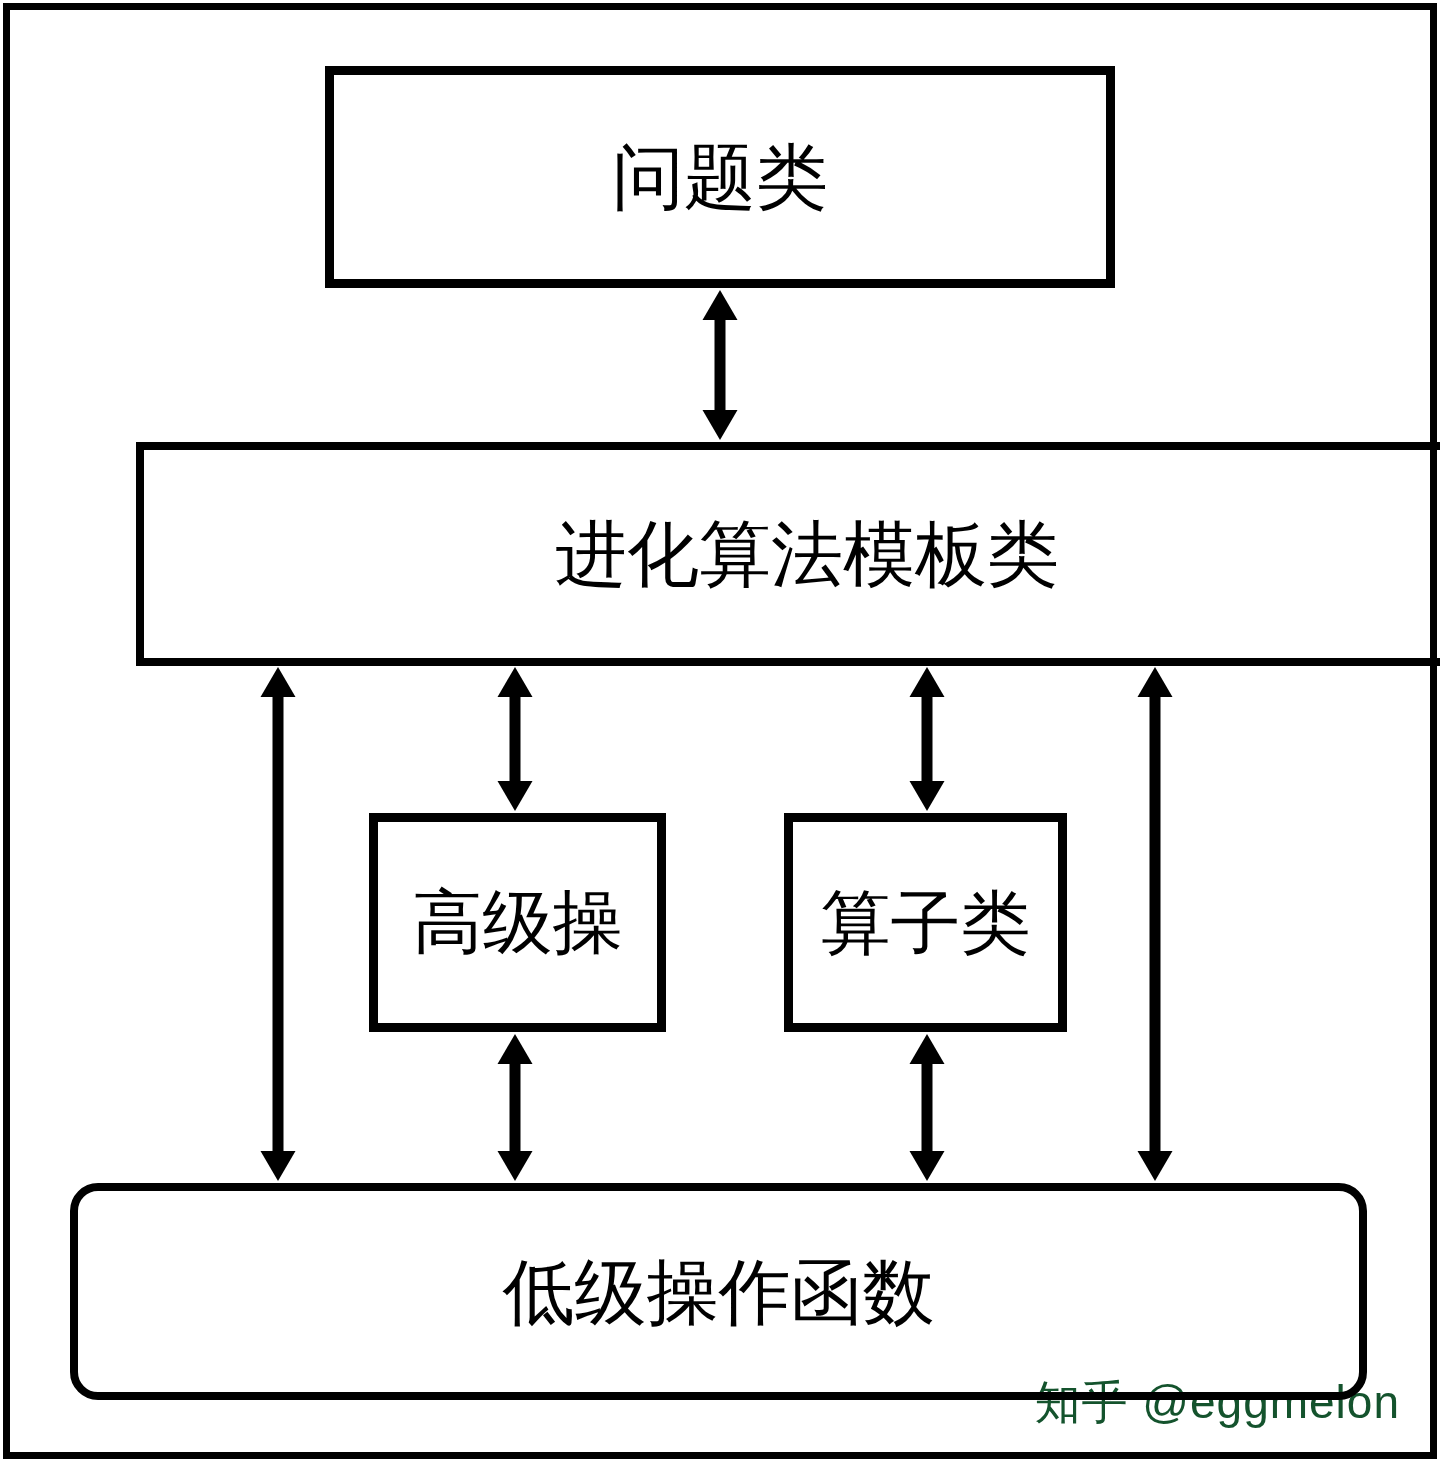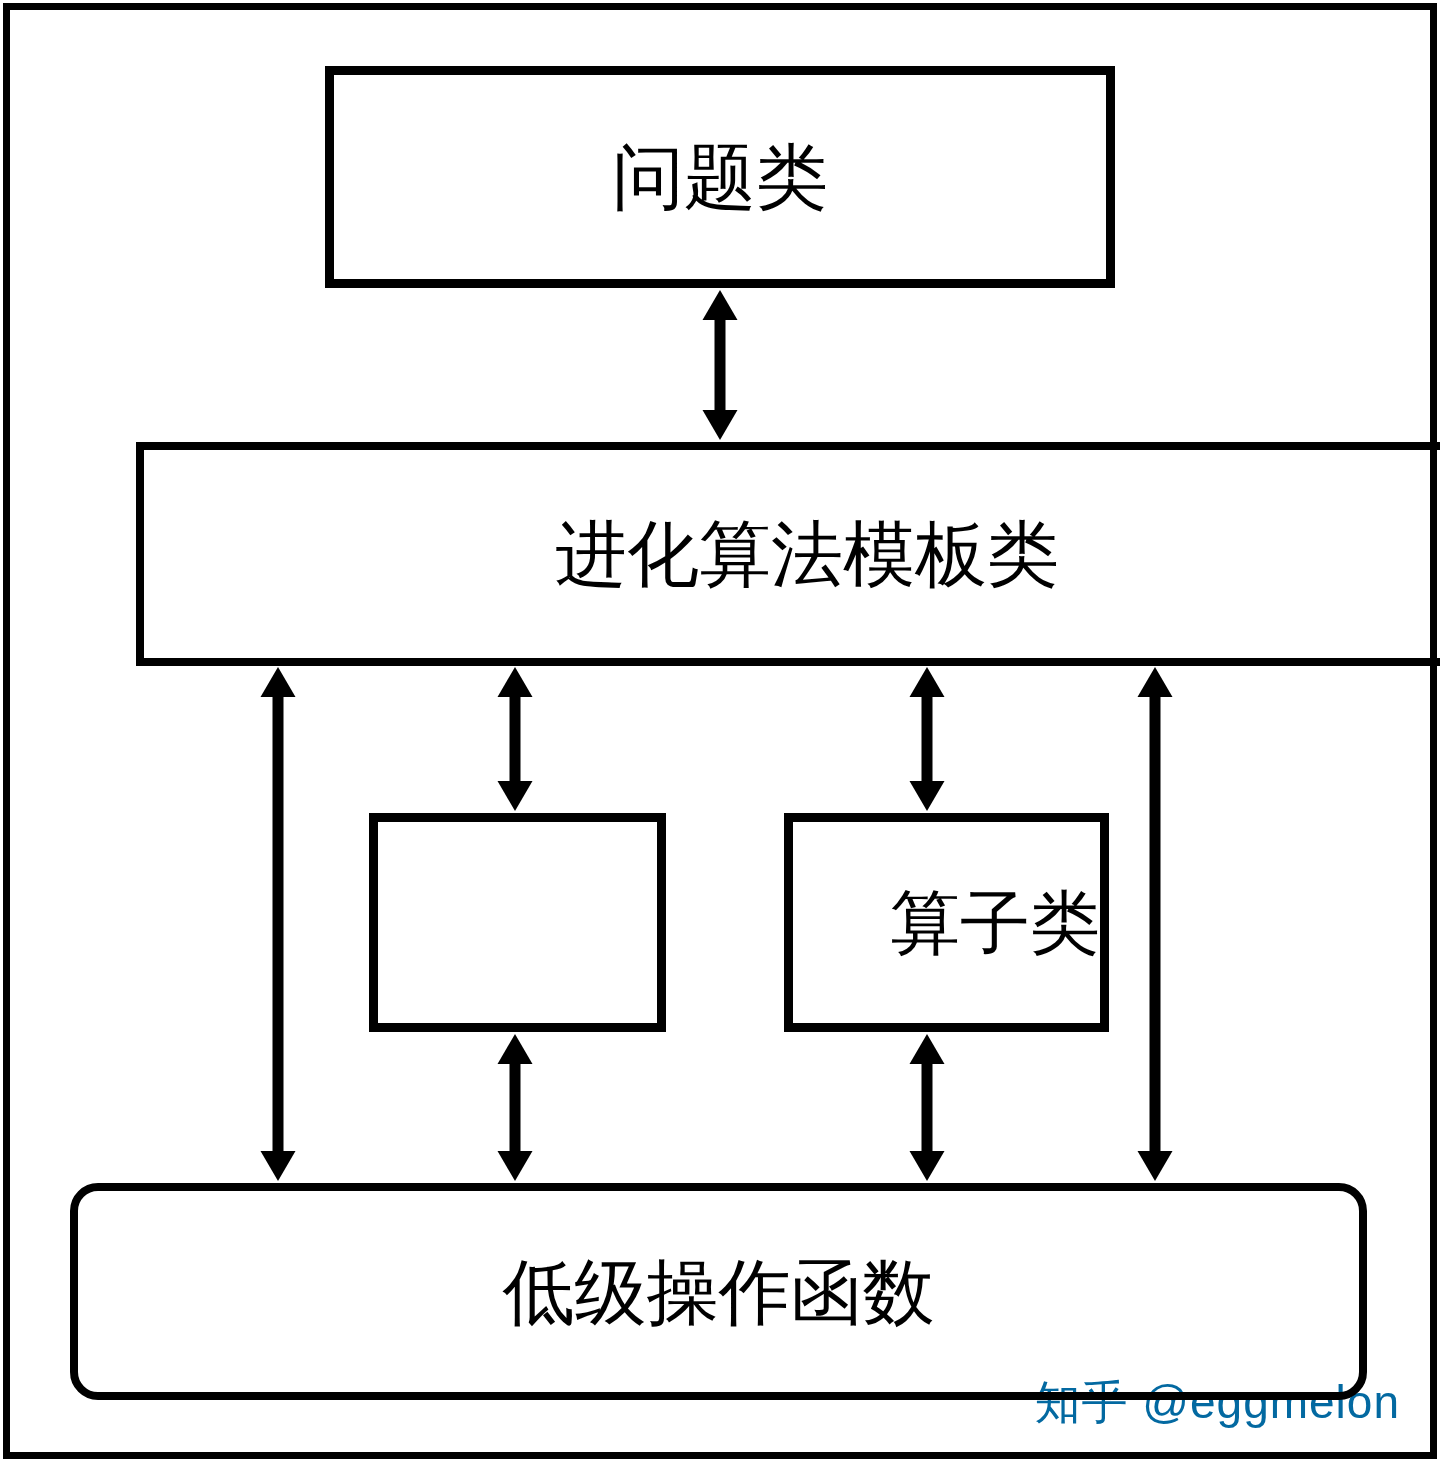--- a/index.html
+++ b/index.html
@@ -34,21 +34,21 @@
     align-items: center;
     justify-content: center;
     text-align: center;
     color: #000;
     z-index: 3;
   }
   .box .line { white-space: nowrap; }
   .top-box    { left: 325px; top: 66px;   width: 790px;  height: 222px; font-size: 72px; line-height: 91px; }
   .template-box { left: 136px; top: 442px; width: 1342px; height: 224px; border-width: 8px; font-size: 72px; line-height: 80px; }
   .highlevel-box { left: 369px; top: 813px; width: 297px; height: 219px; font-size: 70px; line-height: 95px; }
-  .operator-box  { left: 784px; top: 813px; width: 325px; height: 219px; font-size: 70px; line-height: 80px; align-items: flex-end; }
+  .operator-box  { left: 784px; top: 813px; width: 283px; height: 219px; font-size: 70px; line-height: 80px; }
   .lowlevel-box  { left: 70px;  top: 1183px; width: 1297px; height: 217px; border-width: 8px; font-size: 72px; line-height: 80px; border-radius: 28px; }
   .arrow-layer {
     position: absolute;
     left: 0; top: 0;
     width: 1440px; height: 1465px;
     z-index: 3;
   }
   .watermark {
     position: absolute;
     right: 40px;
@@ -59,21 +59,21 @@
     letter-spacing: 1px;
     z-index: 1;
     white-space: nowrap;
   }
 </style>
 </head>
 <body>
 
 <div class="canvas">
 
-  <div class="watermark" style="color: #0369a1;">知乎 @eggmelon</div>
+  <div class="watermark" style="color: #14532d;">知乎 @eggmelon</div>
 
   <svg class="arrow-layer" width="1440" height="1465" viewBox="0 0 1440 1465" aria-hidden="true">
       <g>
         <line x1="720" y1="314" x2="720" y2="416" stroke="#000000" stroke-width="11"></line>
         <polygon points="720,290 702.5,320 737.5,320" fill="#000000"></polygon>
         <polygon points="720,440 702.5,410 737.5,410" fill="#000000"></polygon>
       </g>
       <g>
         <line x1="278" y1="691" x2="278" y2="1157" stroke="#000000" stroke-width="11"></line>
         <polygon points="278,667 260.5,697 295.5,697" fill="#000000"></polygon>
@@ -110,20 +110,21 @@
 
   <div class="box top-box">
     <div class="line">问题类</div>
   </div>
 
   <div class="box template-box">
     <div class="line">进化算法模板类</div>
   </div>
 
   <div class="box highlevel-box">
+    <div class="line">高级操</div>
   </div>
 
   <div class="box operator-box">
     <div class="line">算子类</div>
   </div>
 
   <div class="box lowlevel-box">
     <div class="line">低级操作函数</div>
   </div>
 

